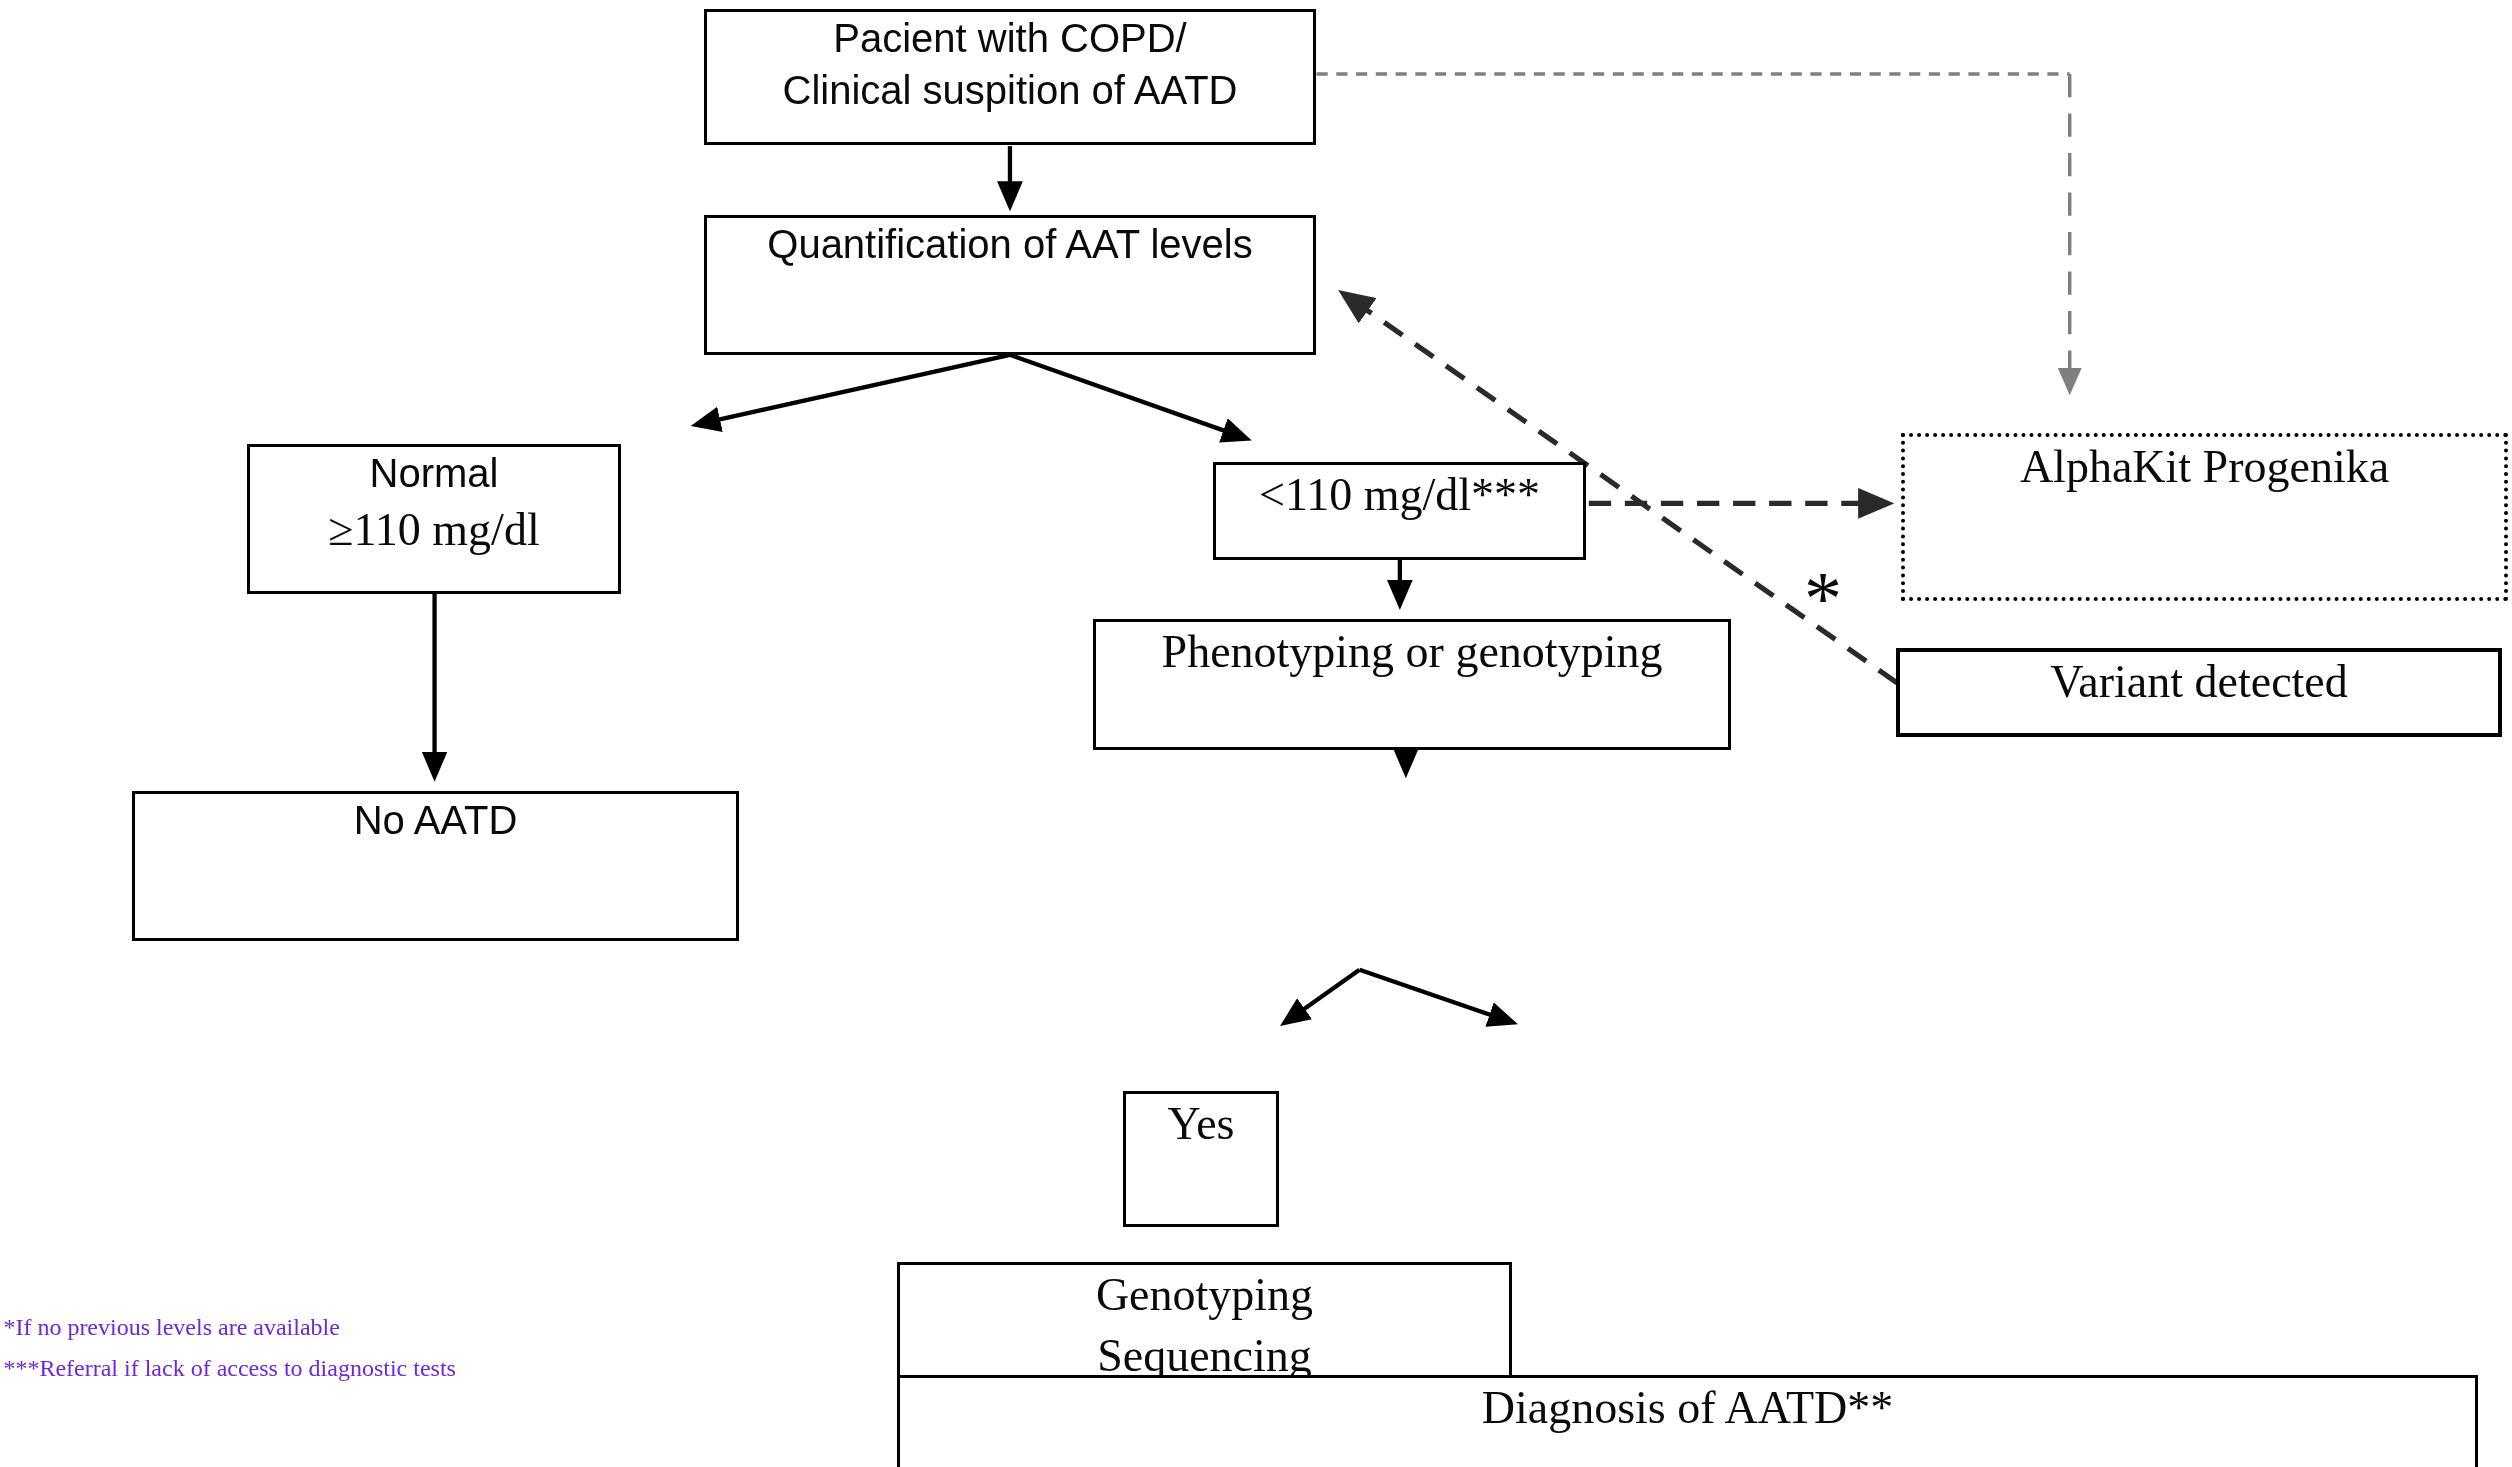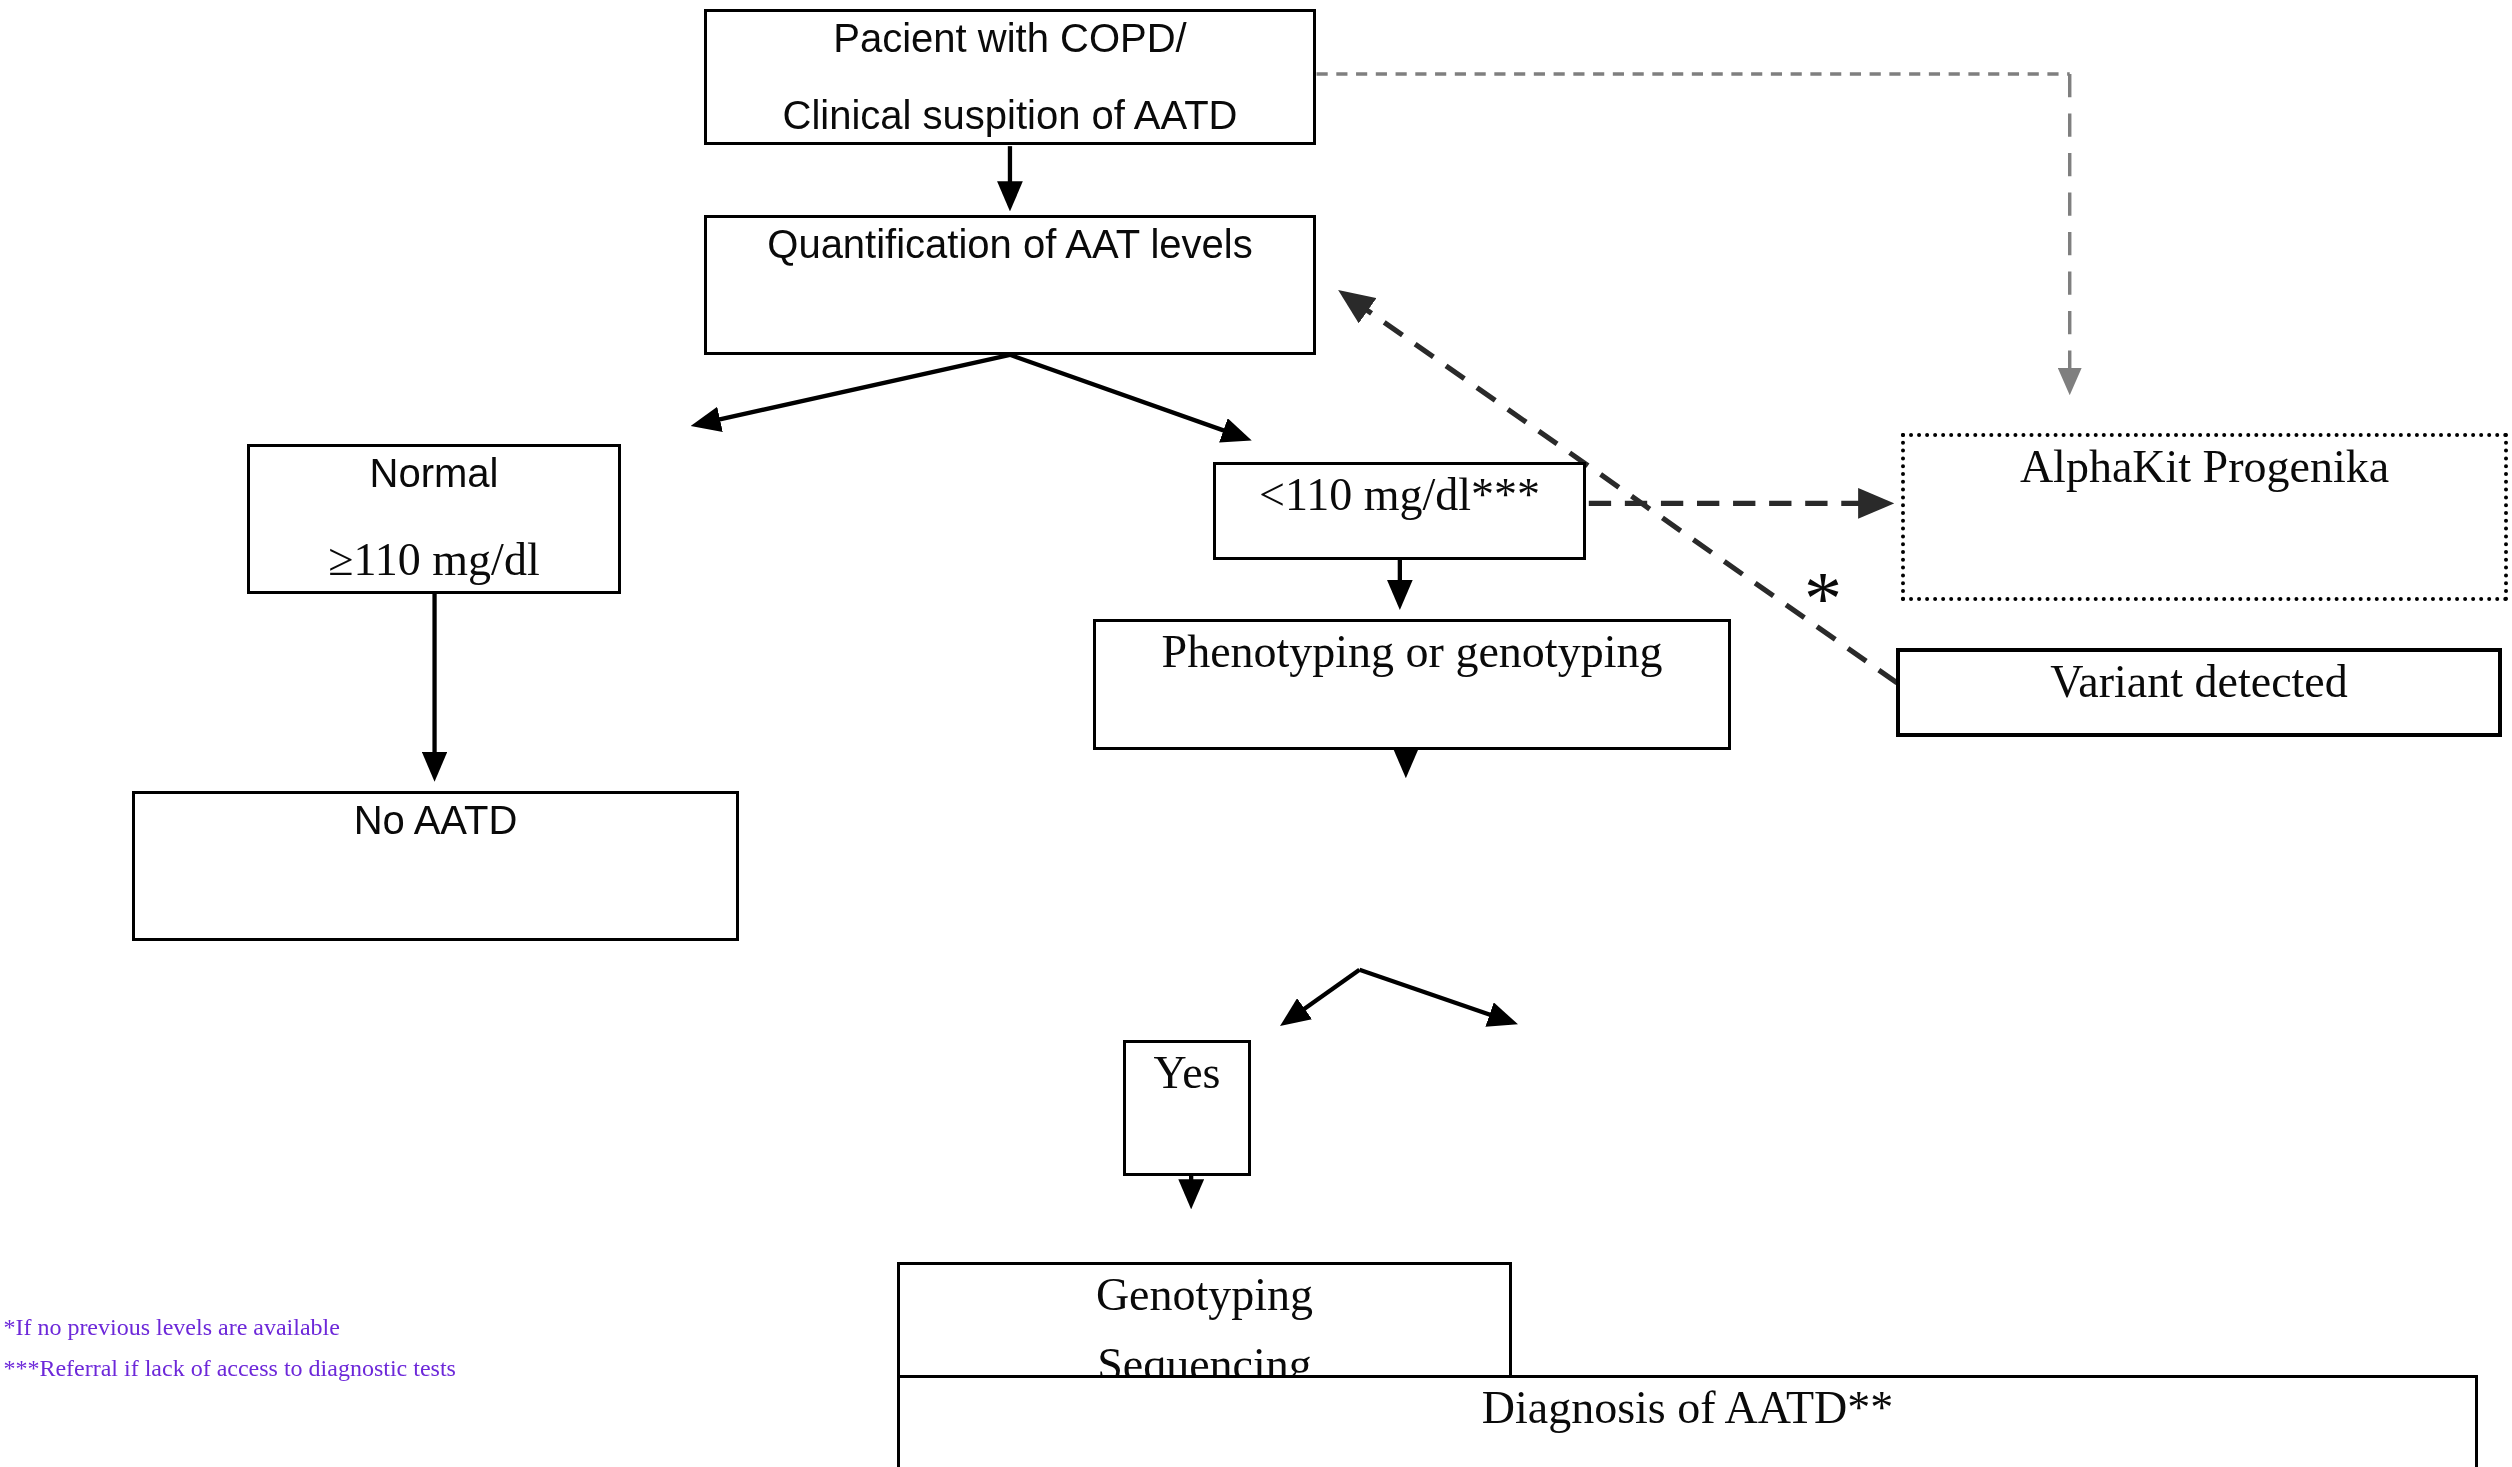--- a/index.html
+++ b/index.html
@@ -1,32 +1,32 @@
 <!DOCTYPE html>
 <html style="font-size:13.7px"><head>
 <meta charset="utf-8">
 <style>
   html,body{margin:0;padding:0;background:#ffffff;}
   .canvas{position:relative;width:2512px;height:1468px;background:#ffffff;overflow:hidden;
           font-family:"Liberation Serif","DejaVu Serif",serif;color:#0a0a0a;}
   svg.connectors{position:absolute;left:0;top:0;width:2512px;height:1468px;}
   .node{position:absolute;box-sizing:border-box;border:3.4px solid #000;
-        display:flex;flex-direction:column;justify-content:space-between;align-items:center;
+        display:flex;flex-direction:column;justify-content:flex-start;align-items:center;
         text-align:center;background:#fff;line-height:1.32;}
   .node span{display:block;}
   .serif{font-family:"Liberation Serif","DejaVu Serif",serif;font-size:46px;}
   .sans{font-family:"Liberation Sans","DejaVu Sans",sans-serif;font-size:40px;}
   .n-patient{left:704px;top:8.6px;width:612px;height:136px;}
   .n-quant{left:704px;top:215px;width:612px;height:140px;}
   .n-normal{left:247px;top:444px;width:374px;height:150px;}
   .n-noaatd{left:132px;top:791px;width:607px;height:150px;}
   .n-low{left:1213px;top:462px;width:373px;height:98px;}
   .n-pheno{left:1093px;top:619px;width:638px;height:131px;}
   .n-disc{left:1093px;top:787px;width:538px;height:182px;}
-  .n-yes{left:1123px;top:1040px;width:128px;height:136px;}
+  .n-yes{left:1123px;top:1091px;width:156px;height:136px;}
   .n-no{left:1499px;top:1036px;width:137px;height:136px;}
   .n-geno{left:897px;top:1216px;width:615px;height:137px;margin-top:46px;}
   .n-diag{left:897px;top:1375px;width:1581px;height:113px;}
   .n-alphakit{left:1901px;top:433px;width:607px;height:168px;border:4.3px dotted #000;}
   .n-variant{left:1896px;top:648px;width:606px;height:89px;border-width:4.3px;}
   .asterisk{position:absolute;left:1804px;top:560px;font-size:76px;line-height:1;
             font-family:"Liberation Serif","DejaVu Serif",serif;color:#0a0a0a;}
   .footnotes{position:absolute;left:3.4px;top:1307px;font-size:24px;line-height:41px;
              font-family:"Liberation Serif","DejaVu Serif",serif;color:#6d28d9;text-align:left;}
 </style>

